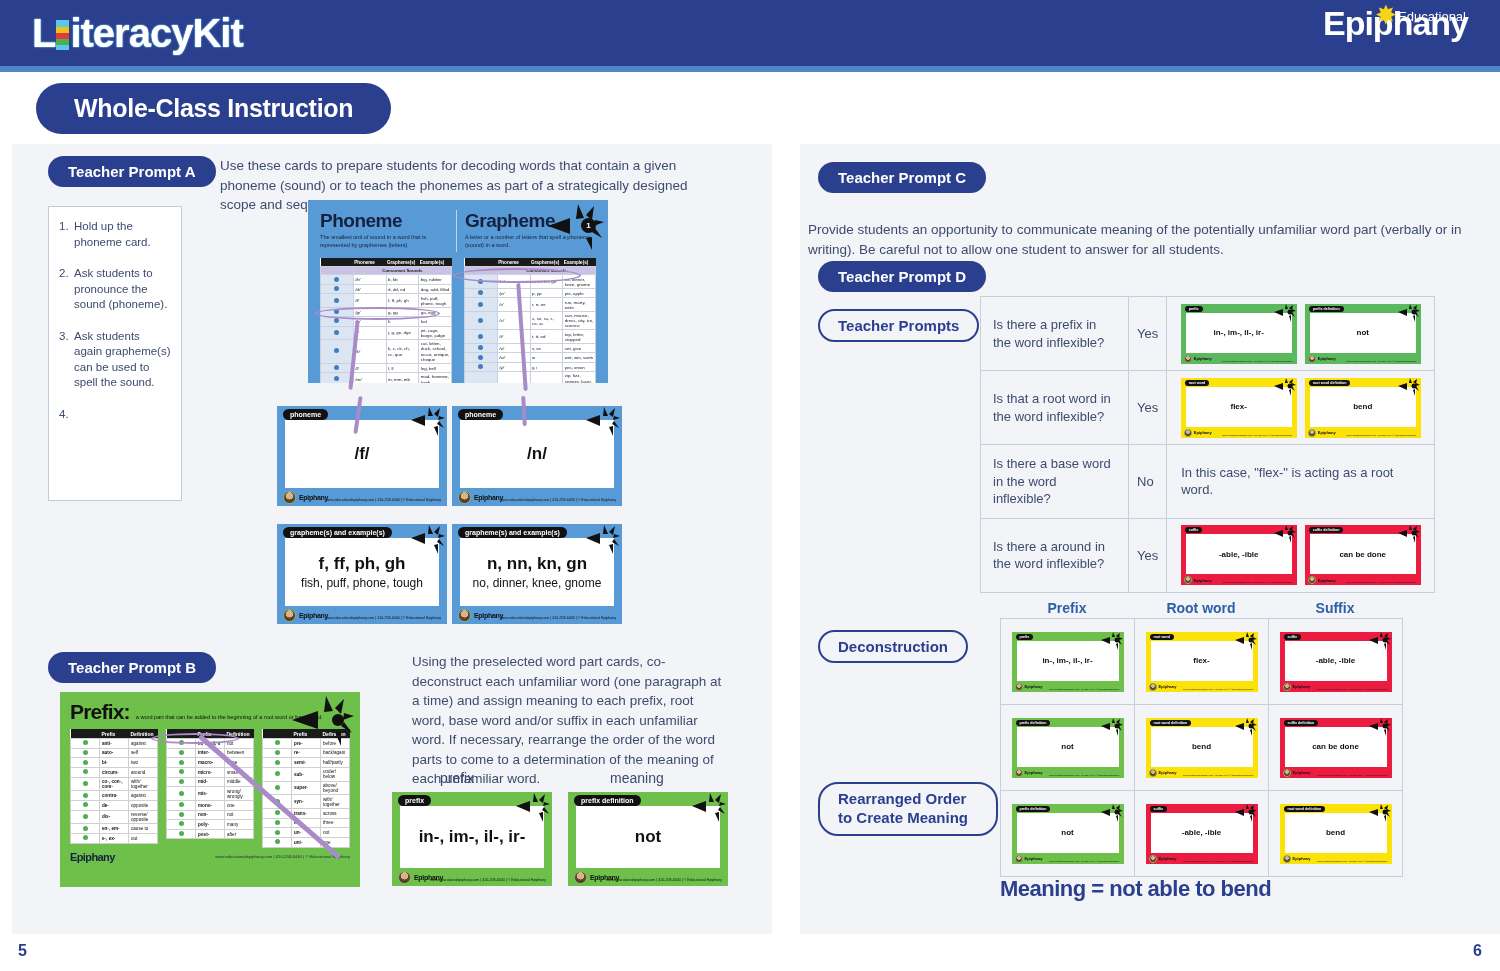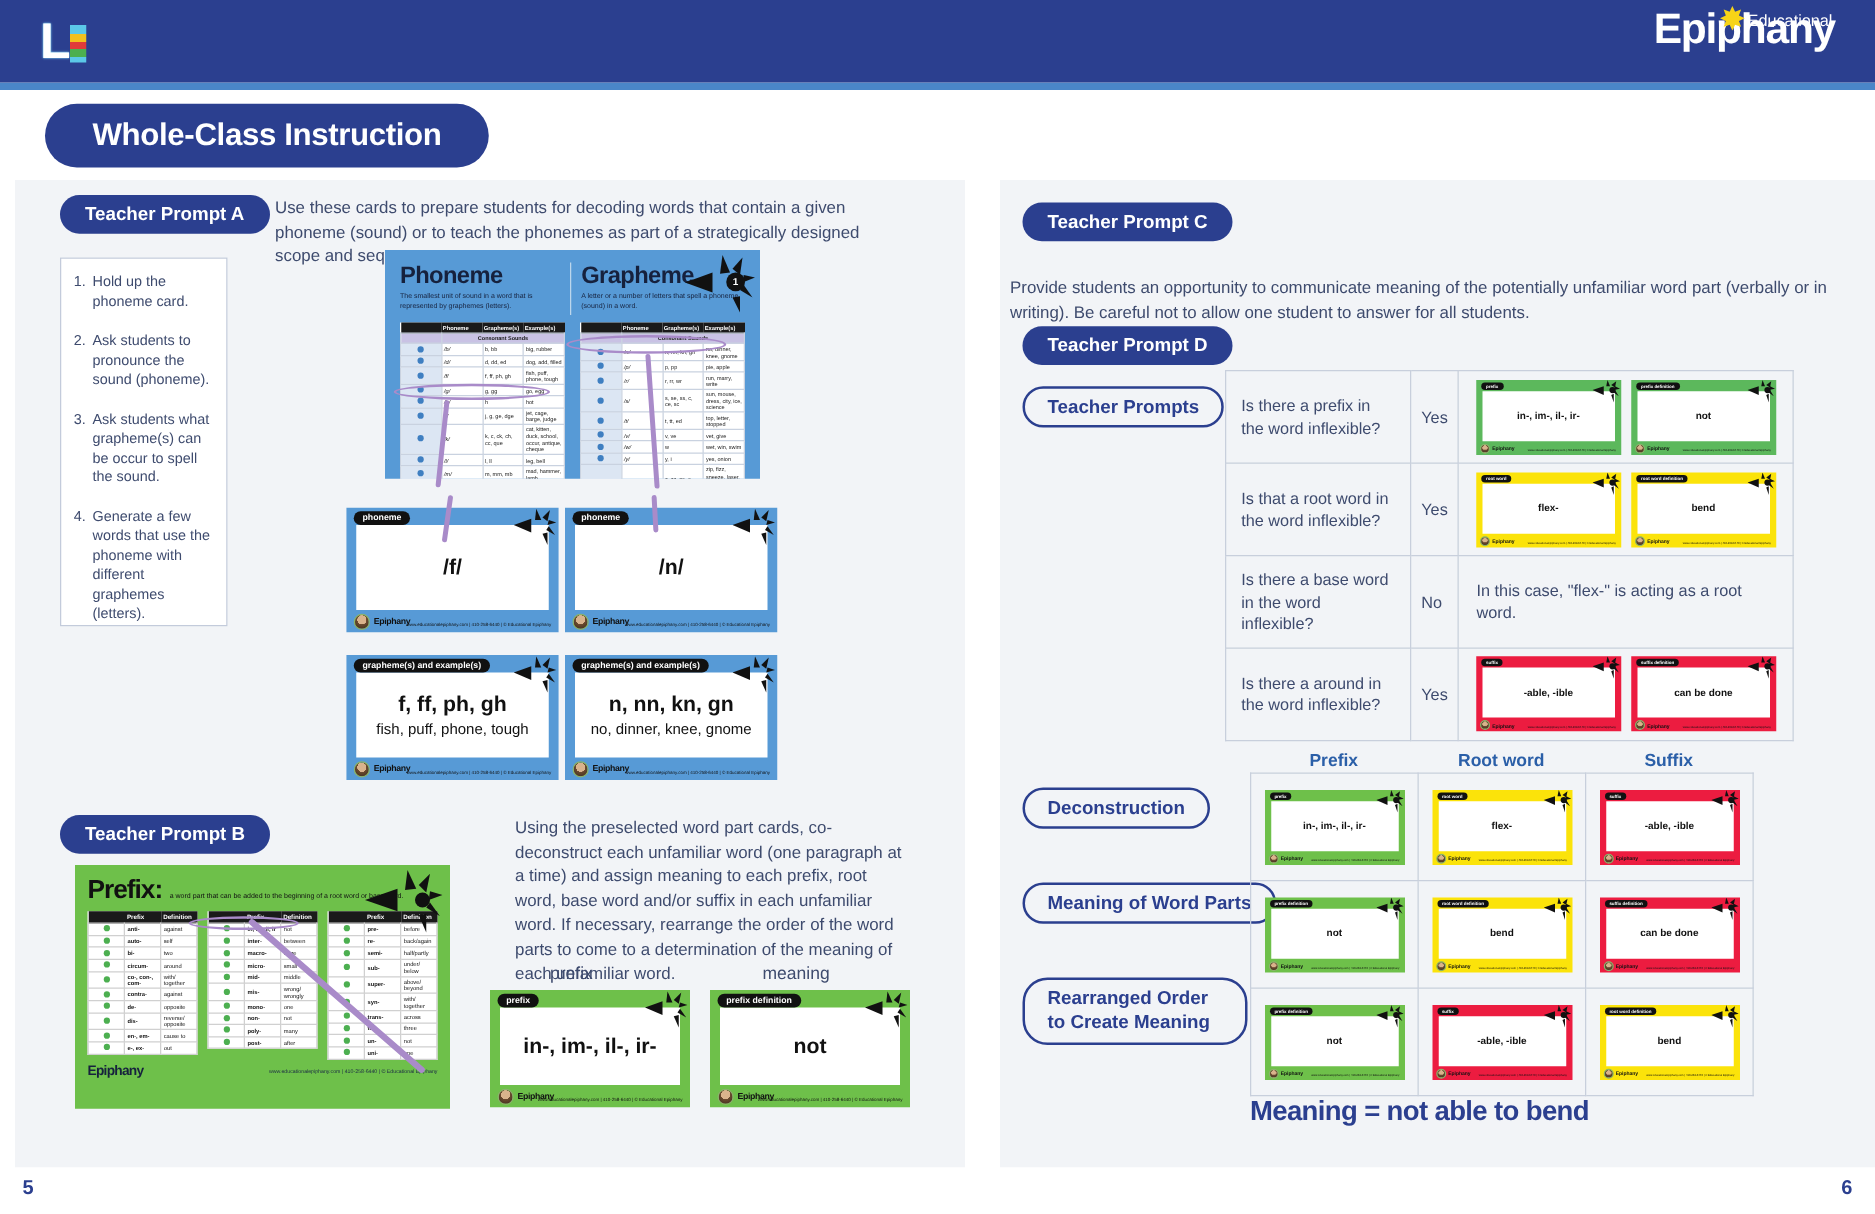--- a/index.html
+++ b/index.html
@@ -161,20 +161,21 @@
   .pagenums { height: 40px; position: relative; background: #fff; }
   .pnum { position: absolute; top: 8px; font-size: 16px; font-weight: bold; color: #2b3f8f; }
 </style>
 </head>
 <body>
 
 <div class="topbar">
   <div class="logo-lk">
     <span>L</span>
       <span class="bars"></span>
+      <span>iteracyKit</span>
   </div>
   <div class="logo-ee">
     <span class="star">✸</span>
     <span class="ee-edu">Educational</span>
     <div class="ee-main">Epiphany</div>
   </div>
 </div>
 <div class="topbar-accent"></div>
 
 <div class="title-band">
@@ -194,25 +195,24 @@
       <div class="step">
           <span class="n">1.</span>
           <span>Hold up the phoneme card.</span>
         </div>
       <div class="step">
           <span class="n">2.</span>
           <span>Ask students to pronounce the sound (phoneme).</span>
         </div>
       <div class="step">
           <span class="n">3.</span>
-          <span>Ask students what grapheme(s) can be occur to spell the sound.</span>
+          <span>Ask students again grapheme(s) can be used to spell the sound.</span>
         </div>
       <div class="step">
           <span class="n">4.</span>
-          <span>Generate a few words that use the phoneme with different graphemes (letters).</span>
         </div>
     </div>
 
     <div class="pg-card">
       <svg class="burst" viewBox="0 0 56 50">
         <g fill="#111">
           <polygon points="0,22 22,14 22,30"></polygon>
           <polygon points="30,0 36,14 28,15"></polygon>
           <polygon points="46,2 44,16 38,11"></polygon>
           <polygon points="56,18 46,22 47,16"></polygon>
@@ -879,23 +879,20 @@
         </tbody>
       </table>
 
     <div style="position:absolute;left:200px;top:456px;width:134px;" class="col-head">Prefix</div>
     <div style="position:absolute;left:334px;top:456px;width:134px;" class="col-head">Root word</div>
     <div style="position:absolute;left:468px;top:456px;width:134px;" class="col-head">Suffix</div>
 
     <div style="position:absolute;left:18px;top:486px;">
       <span class="pill-outline">Deconstruction</span>
     </div>
-    <div style="position:absolute;left:18px;top:562px;">
-      <span class="pill-outline">Meaning of Word Parts</span>
-    </div>
     <div style="position:absolute;left:18px;top:638px;width:180px;">
       <span class="pill-outline" style="display:inline-block;line-height:1.25;">Rearranged Order to Create Meaning</span>
     </div>
 
     <table class="grid-table" style="position:absolute;left:200px;top:474px;" id="grid-table">
         <tbody>
           <tr>
             <td style="text-align:center;"><div style="position:relative;width:112px;height:60px;background:#6ec04a;display:inline-block;margin:0 4px;vertical-align:middle;overflow:hidden;"><div style="position:absolute;left:5px;right:5px;top:9px;bottom:11px;background:#fff;display:flex;align-items:center;justify-content:center;">
                   <span style="font-size:8px;font-weight:bold;color:#111;">in-, im-, il-, ir-</span>
                 </div><div style="position:absolute;left:4px;top:2px;background:#111;color:#fff;font-size:3.6px;padding:1px 4px;border-radius:5px;font-weight:bold;z-index:3;">prefix</div><svg style="position:absolute;right:1px;top:0px;width:22px;height:18px;z-index:2;" viewBox="0 0 22 18">

